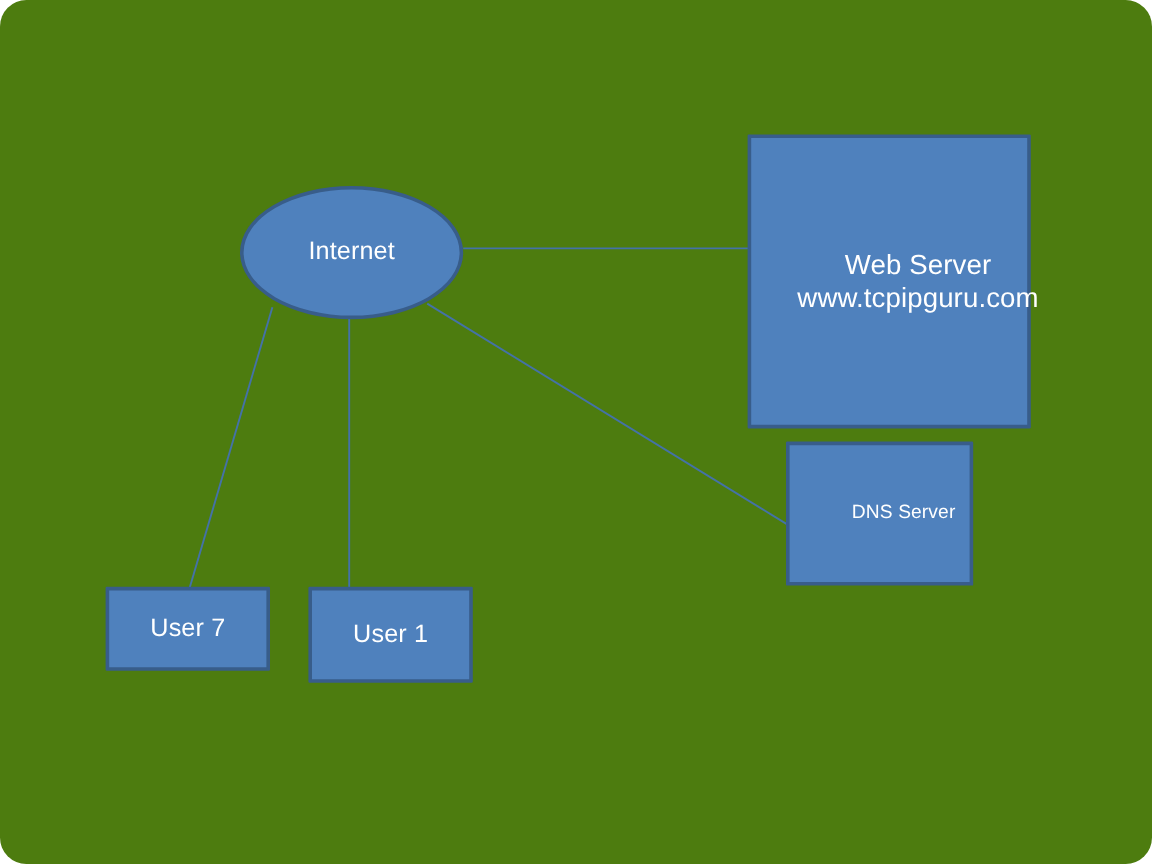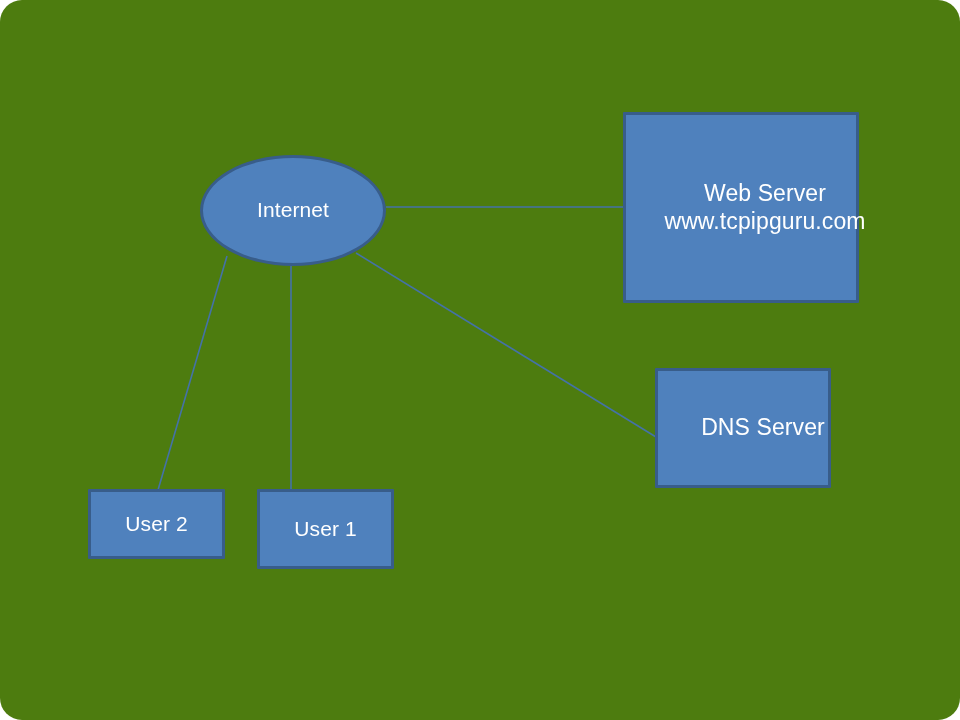--- a/index.html
+++ b/index.html
@@ -51,30 +51,30 @@
     left: 200px;
     top: 155px;
     width: 186px;
     height: 111px;
     font-size: 21px;
   }
   #node-web-server {
     left: 623px;
     top: 112px;
     width: 236px;
-    height: 191px;
+    height: 245px;
     font-size: 23px;
     padding-left: 48px;
   }
   #node-dns-server {
     left: 655px;
     top: 368px;
-    width: 176px;
+    width: 156px;
     height: 120px;
-    font-size: 23px;
+    font-size: 16px;
     padding-left: 40px;
   }
   #node-user-2 {
     left: 88px;
     top: 489px;
     width: 137px;
     height: 70px;
     font-size: 21px;
   }
   #node-user-1 {
@@ -99,15 +99,15 @@
 
   <div id="node-internet" class="node ellipse">Internet</div>
 
   <div id="node-web-server" class="node box">Web Server
 www.tcpipguru.com</div>
 
   <div id="node-dns-server" class="node box">DNS Server</div>
 
   <div id="node-user-1" class="node box">User 1</div>
 
-  <div id="node-user-2" class="node box">User 2</div>
+  <div id="node-user-2" class="node box">User 7</div>
 
 </div>
 
 </body></html>

